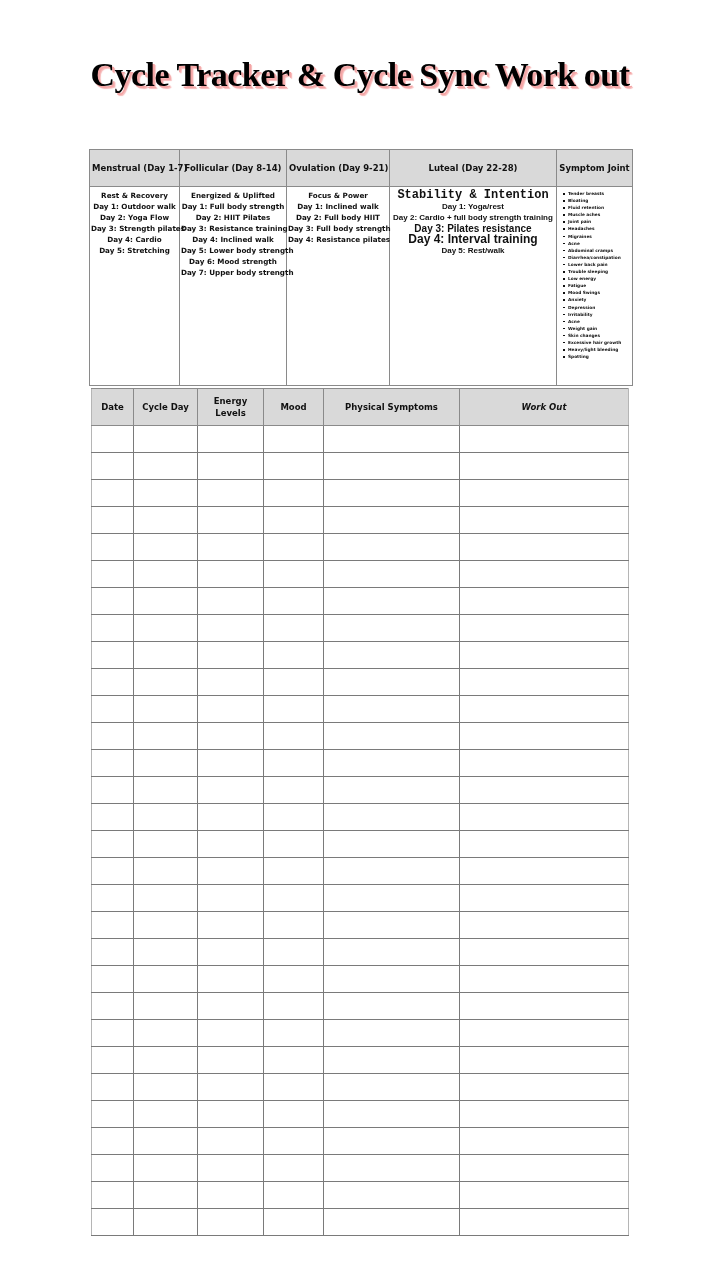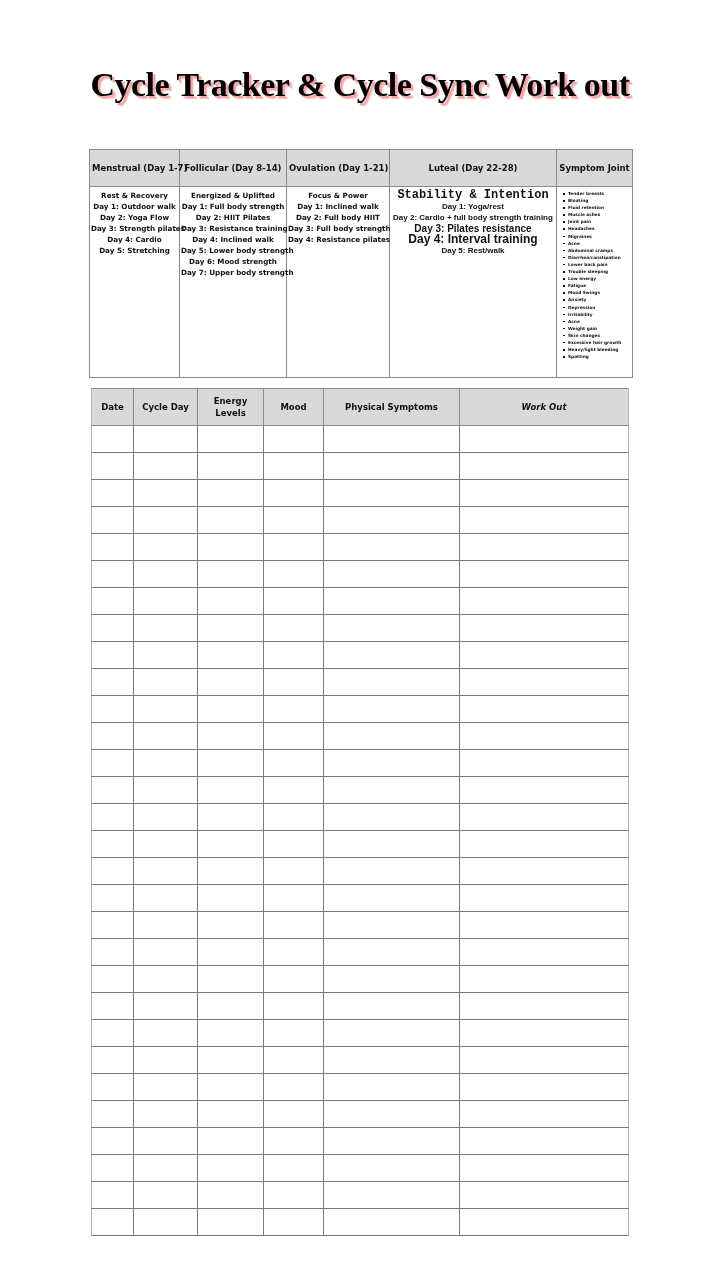--- a/index.html
+++ b/index.html
@@ -1,26 +1,26 @@
 <!DOCTYPE html>
 <html><head>
 <meta charset="utf-8">
 <style>
   html, body { margin:0; padding:0; }
   body { width:720px; height:1280px; background:#ffffff; position:relative; overflow:hidden;
          font-family: "DejaVu Sans", sans-serif; color:#111; }
-  .title { position:absolute; left:0; top:66px; width:720px; text-align:center;
+  .title { position:absolute; left:0; top:56px; width:720px; text-align:center;
            font-family: "Liberation Serif", "DejaVu Serif", serif; font-weight:bold;
            font-size:34px; letter-spacing:-0.5px; color:#000;
            text-shadow: 2px 2px 0 #f4a6a6, 3px 3px 1px #f7b8b8; }
   table { border-collapse:collapse; position:absolute; table-layout:fixed; }
   .phase-table { left:89px; top:149px; width:543px; }
   .phase-table th, .phase-table td { border:1px solid #8a8a8a; }
   .phase-table th { background:#d9d9d9; height:36px; font-size:8.5px; font-weight:bold; text-align:center; padding:0 2px; white-space:nowrap; }
-  .phase-table td { vertical-align:top; height:183px; padding:3px 1px 4px 1px; text-align:center; }
+  .phase-table td { vertical-align:top; height:183px; padding:3px 1px 12px 1px; text-align:center; }
   .phase-lines div { font-size:7.2px; font-weight:bold; line-height:11px; white-space:nowrap; }
   .sym-list { list-style:none; margin:0; padding:0 0 0 4px; text-align:left; }
   .sym-list li { font-size:4.3px; font-weight:bold; line-height:7.1px; white-space:nowrap; position:relative; padding-left:6px; }
   .sym-list li::before { content:""; position:absolute; left:1px; top:3px; width:1.5px; height:1.5px; background:#111; }
   .log-table { left:91px; top:388px; width:537px; }
   .log-table th { background:#d9d9d9; height:36px; font-size:8.5px; font-weight:bold; text-align:center;
                   border:1px solid #8a8a8a; line-height:12px; padding:0 2px; }
   .log-table td { height:26px; border:1px solid #7a7a7a; padding:0; }
   .log-table tr td:first-child, .log-table tr th:first-child { border-left:1.5px solid #b5b5b5; }
   .log-table tr td:last-child, .log-table tr th:last-child { border-right:1.5px solid #b5b5b5;font-style:italic; }
@@ -35,21 +35,21 @@
     <col style="width:90px">
       <col style="width:107px">
       <col style="width:103px">
       <col style="width:167px">
       <col style="width:76px">
   </colgroup>
   <thead>
     <tr>
       <th>Menstrual (Day 1-7)</th>
       <th>Follicular (Day 8-14)</th>
-      <th>Ovulation (Day 1-21)</th>
+      <th>Ovulation (Day 9-21)</th>
       <th>Luteal (Day 22-28)</th>
       <th>Symptom Joint</th>
     </tr>
   </thead>
   <tbody>
     <tr>
       <td class="phase-lines">
         <div>Rest &amp; Recovery</div>
         <div>Day 1: Outdoor walk</div>
         <div>Day 2: Yoga Flow</div>

